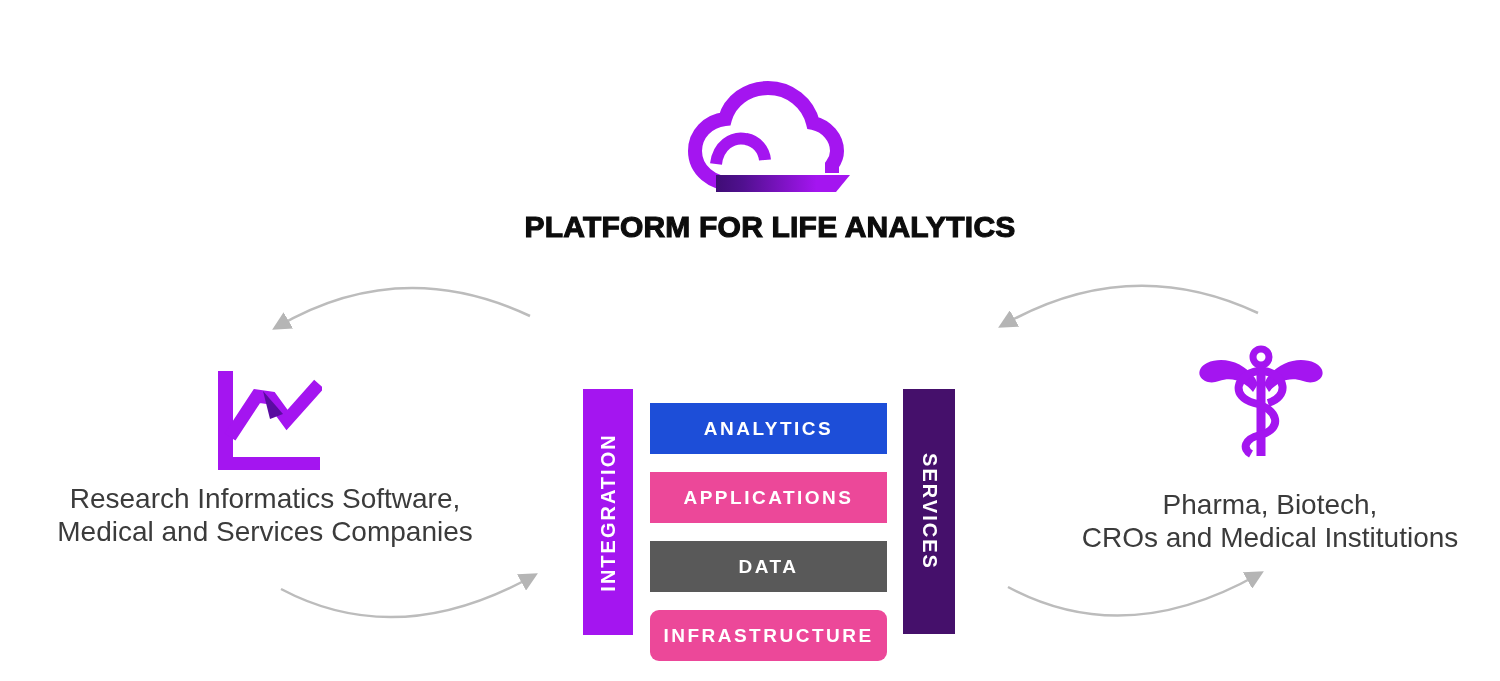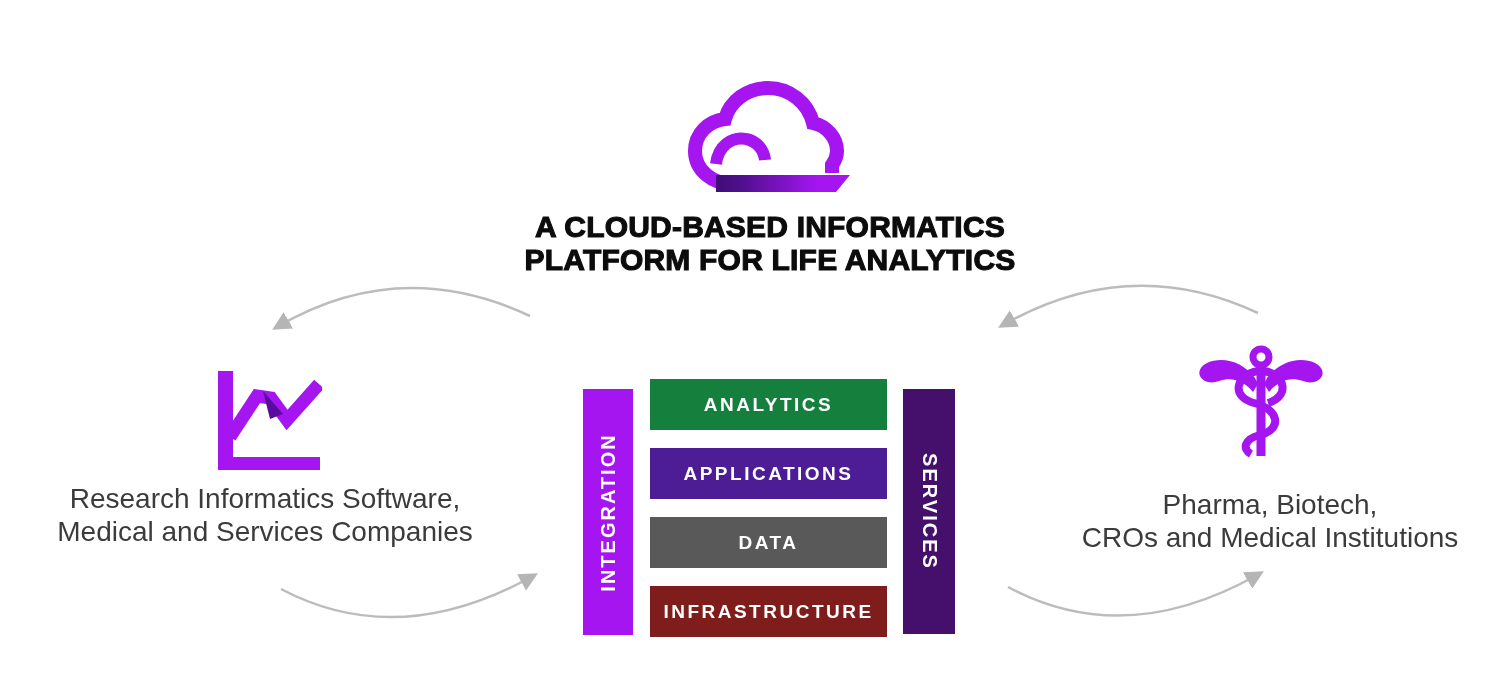--- a/index.html
+++ b/index.html
@@ -68,21 +68,20 @@
           <stop offset="0.75" stop-color="#a415f0"></stop>
         </linearGradient>
       </defs>
       <path d="M 53,104 C 32,104 15,90 15,71 C 15,54 28,41 45,39 C 50,21 67,8 88,8 C 110,8 128,23 133,43 C 147,46 157,58 157,71 C 157,76 155,81 152,85 L 152,93" fill="none" stroke="#a415f0" stroke-width="14"></path>
       <path d="M 36,84 C 38,66 52,56 66,59 C 77,61 84,70 85,80" fill="none" stroke="#a415f0" stroke-width="12"></path>
       <polygon points="36,95 170,95 156,112 36,112" fill="url(#cloudGrad)"></polygon>
     </svg>
   </div>
 
   <div class="abs title">
-    <div>A CLOUD-BASED INFORMATICS</div>
     <div>PLATFORM FOR LIFE ANALYTICS</div>
   </div>
 
   <div class="abs chart-wrap">
     <svg viewBox="0 0 115 112" width="115" height="112">
       <rect x="11" y="11" width="15" height="99" fill="#a415f0"></rect>
       <rect x="11" y="97" width="102" height="13" fill="#a415f0"></rect>
       <polyline points="23,77 50,36 64,38 80,60 112,24" fill="none" stroke="#a415f0" stroke-width="13"></polyline>
       <polygon points="56,31 76,54 63,59" fill="#5a0ca0"></polygon>
     </svg>
@@ -90,30 +89,30 @@
   <div class="abs side-label left-label">
     <div>Research Informatics Software,</div>
     <div>Medical and Services Companies</div>
   </div>
 
   <div class="abs vbar integration" style="background: rgb(164, 21, 240);">
     <span>INTEGRATION</span>
   </div>
 
   <div class="abs layers">
-    <div class="layer" style="background: #15803d;">
+    <div class="layer" style="background: #1d4ed8; margin-top: 24px;">
       <span>ANALYTICS</span>
     </div>
-    <div class="layer" style="background: #4c1d95; text-align: center;">
+    <div class="layer" style="background: #ec4899; text-align: center;">
       <span>APPLICATIONS</span>
     </div>
     <div class="layer" style="background: rgb(89, 89, 89); text-align: center;">
       <span>DATA</span>
     </div>
-    <div class="layer" style="background: #7f1d1d;">
+    <div class="layer" style="background: #ec4899; border-radius: 9px;">
       <span>INFRASTRUCTURE</span>
     </div>
   </div>
 
   <div class="abs vbar services" style="background: rgb(69, 16, 107);">
     <span>SERVICES</span>
   </div>
 
   <div class="abs caduceus-wrap">
     <svg viewBox="0 0 140 116" width="140" height="116">

